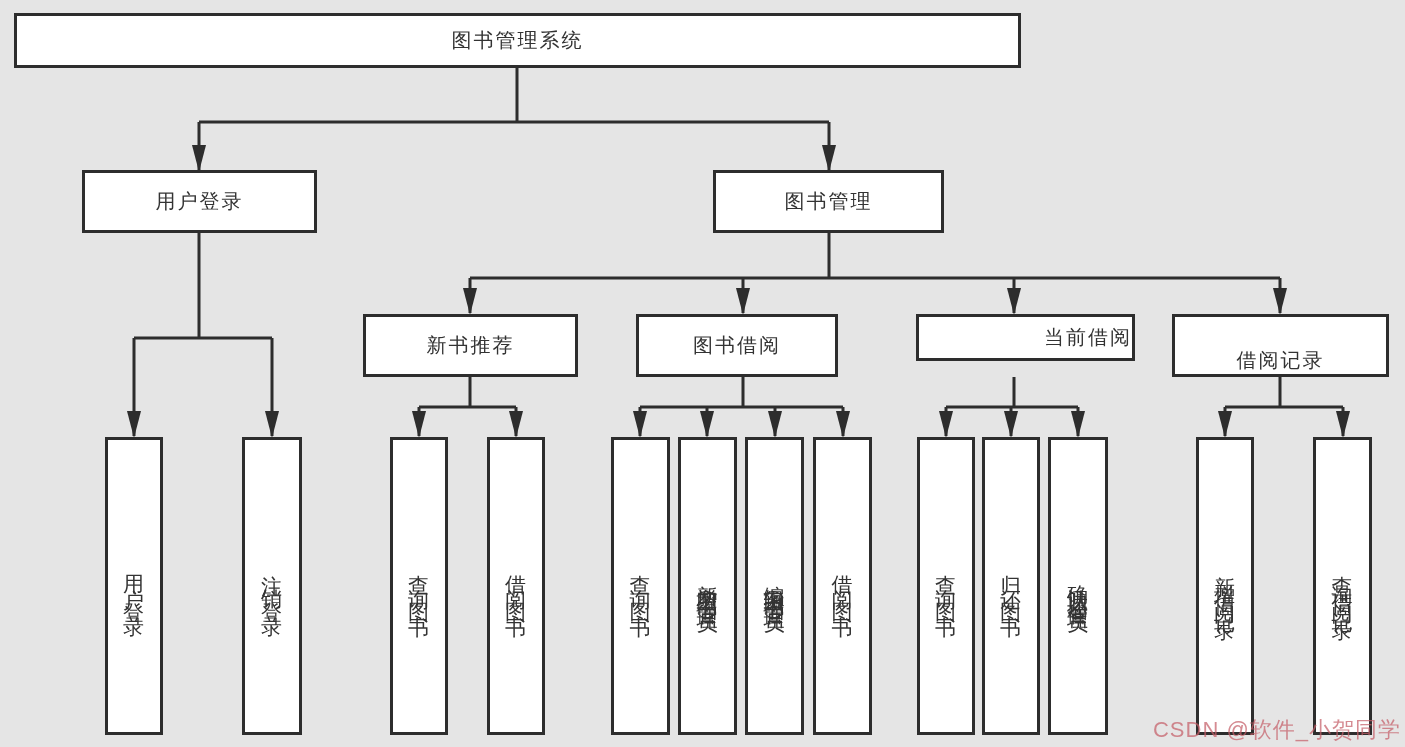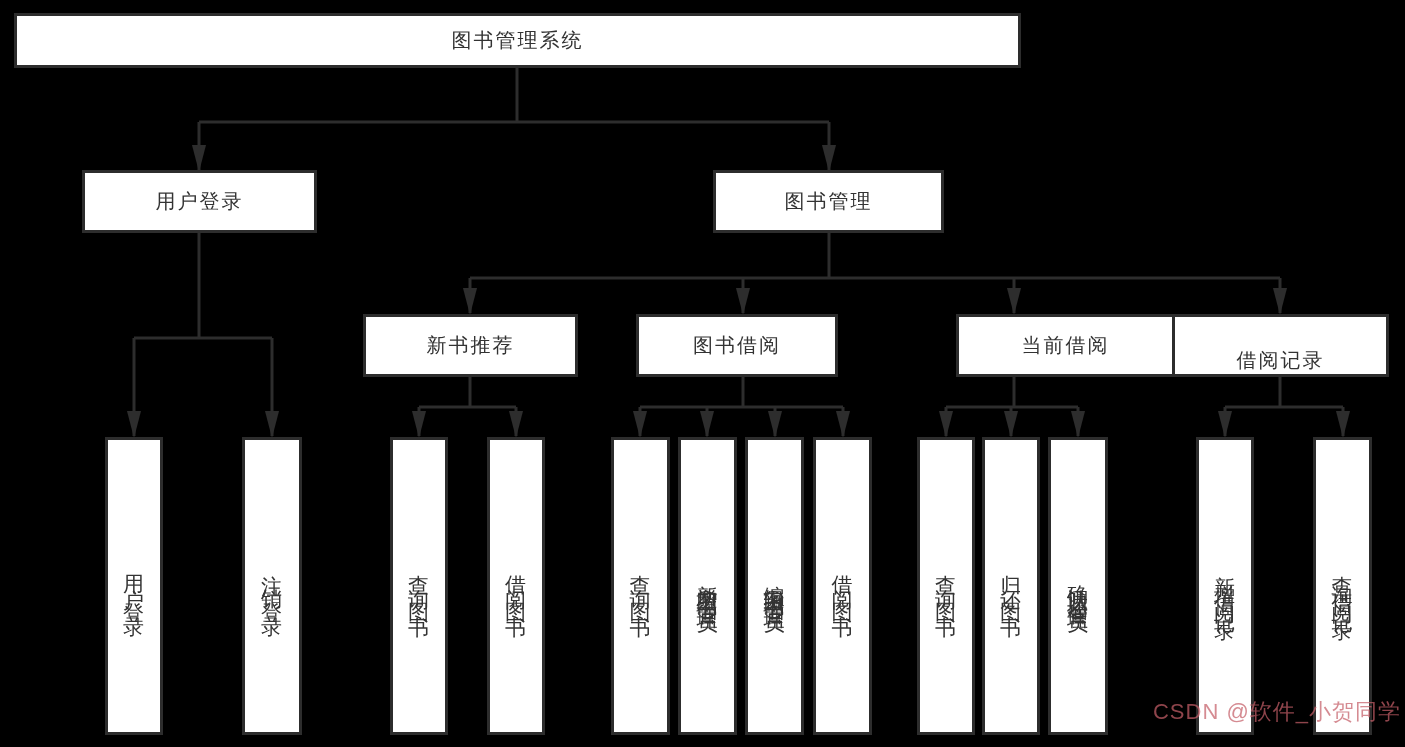--- a/index.html
+++ b/index.html
@@ -1,21 +1,21 @@
 <!DOCTYPE html>
 <html><head>
 <meta charset="utf-8">
 <style>
   * { margin: 0; padding: 0; box-sizing: border-box; }
   html, body { background: #ffffff; }
   .canvas {
     position: relative;
     width: 1405px;
     height: 747px;
-    background: #000000;
+    background: #e5e5e5;
     font-family: "Liberation Sans", sans-serif;
     color: #333333;
     overflow: hidden;
   }
   .wires { position: absolute; left: 0; top: 0; z-index: 1; }
   .node {
     position: absolute;
     background: #ffffff;
     border: 3px solid #2d2d2d;
     display: flex;
@@ -41,21 +41,21 @@
     font-size: 21px;
     line-height: 1;
     white-space: nowrap;
   }
   .len4  { letter-spacing: 14px; }
   .len6  { letter-spacing: 9px;  }
   .len10 { letter-spacing: 4px;  }
   .watermark {
     position: absolute;
     right: 4px;
-    bottom: 20px;
+    bottom: 2px;
     z-index: 3;
     font-size: 22px;
     letter-spacing: 1px;
     color: rgba(197, 94, 104, 0.72);
   }
 </style>
 </head>
 <body>
 
 <div class="canvas">
@@ -110,21 +110,21 @@
   <div class="node" style="left:363px; top:314px; width:215px; height:63px;">
     <span>新书推荐</span>
   </div>
 
   <div class="node" style="left:713px; top:170px; width:231px; height:63px;">
     <span>图书管理</span>
   </div>
   <div class="node" style="left:636px; top:314px; width:202px; height:63px;">
     <span>图书借阅</span>
   </div>
-  <div class="node" style="left:956px; top:314px; width:219px; height:63px;">
+  <div class="node" style="left:916px; top:314px; width:219px; height:47px;justify-content:flex-end;">
     <span>当前借阅</span>
   </div>
   <div class="node" style="left:1172px; top:314px; width:217px; height:63px;align-items:flex-end;">
     <span>借阅记录</span>
   </div>
 
   <div class="vnode" style="left:105px; top:437px; width:58px; height:298px;">
     <span class="vtext len4">用户登录</span>
   </div>
   <div class="vnode" style="left:242px; top:437px; width:60px; height:298px;">

